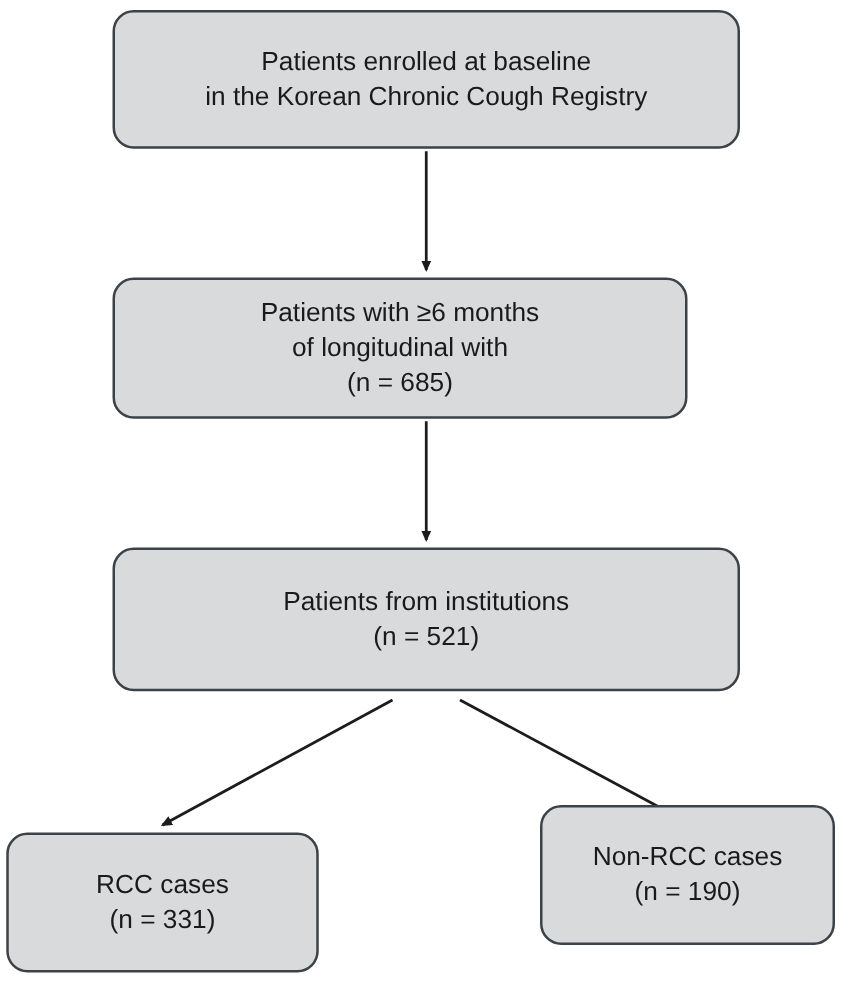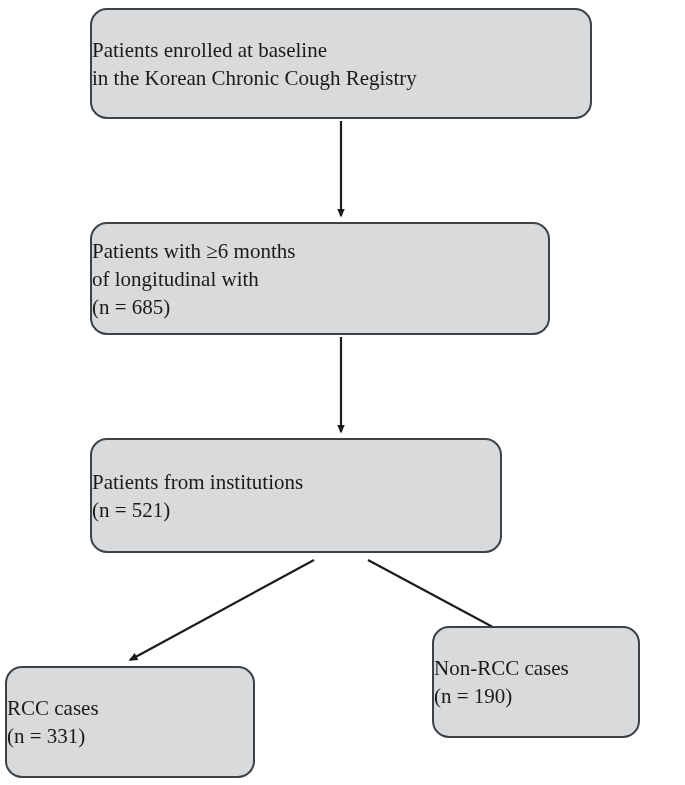--- a/index.html
+++ b/index.html
@@ -25,32 +25,31 @@
   }
   .flow-box {
     position: absolute;
     box-sizing: border-box;
     background: #d9dadb;
     border: 2.5px solid #3b4248;
     border-radius: 17px;
     display: flex;
     flex-direction: column;
     justify-content: center;
-    align-items: flex-start;
+    align-items: center;
     text-align: center;
     color: #1a1a1a;
     font-size: 21px;
     line-height: 28px;
-    font-family: Liberation Serif, serif;
   }
   .box-1 { left: 90px;  top: 8px;   width: 502px; height: 111px; }
   .box-2 { left: 90px;  top: 222px; width: 460px; height: 113px; }
-  .box-3 { left: 90px;  top: 438px; width: 412px; height: 115px; }
+  .box-3 { left: 90px;  top: 438px; width: 502px; height: 115px; }
   .box-4 { left: 5px;   top: 666px; width: 250px; height: 112px; }
-  .box-5 { left: 432px; top: 626px; width: 208px; height: 112px; }
+  .box-5 { left: 432px; top: 644px; width: 236px; height: 112px; }
 </style>
 </head>
 <body>
 
 <div class="canvas">
 
   <svg class="arrows" viewBox="0 0 685 785" xmlns="http://www.w3.org/2000/svg">
     <defs>
       <marker id="arrowhead" markerWidth="9" markerHeight="8" refX="7.5" refY="4" orient="auto" markerUnits="userSpaceOnUse">
         <path d="M0,0 L9,4 L0,8 Z" fill="#1c1c1c"></path>

